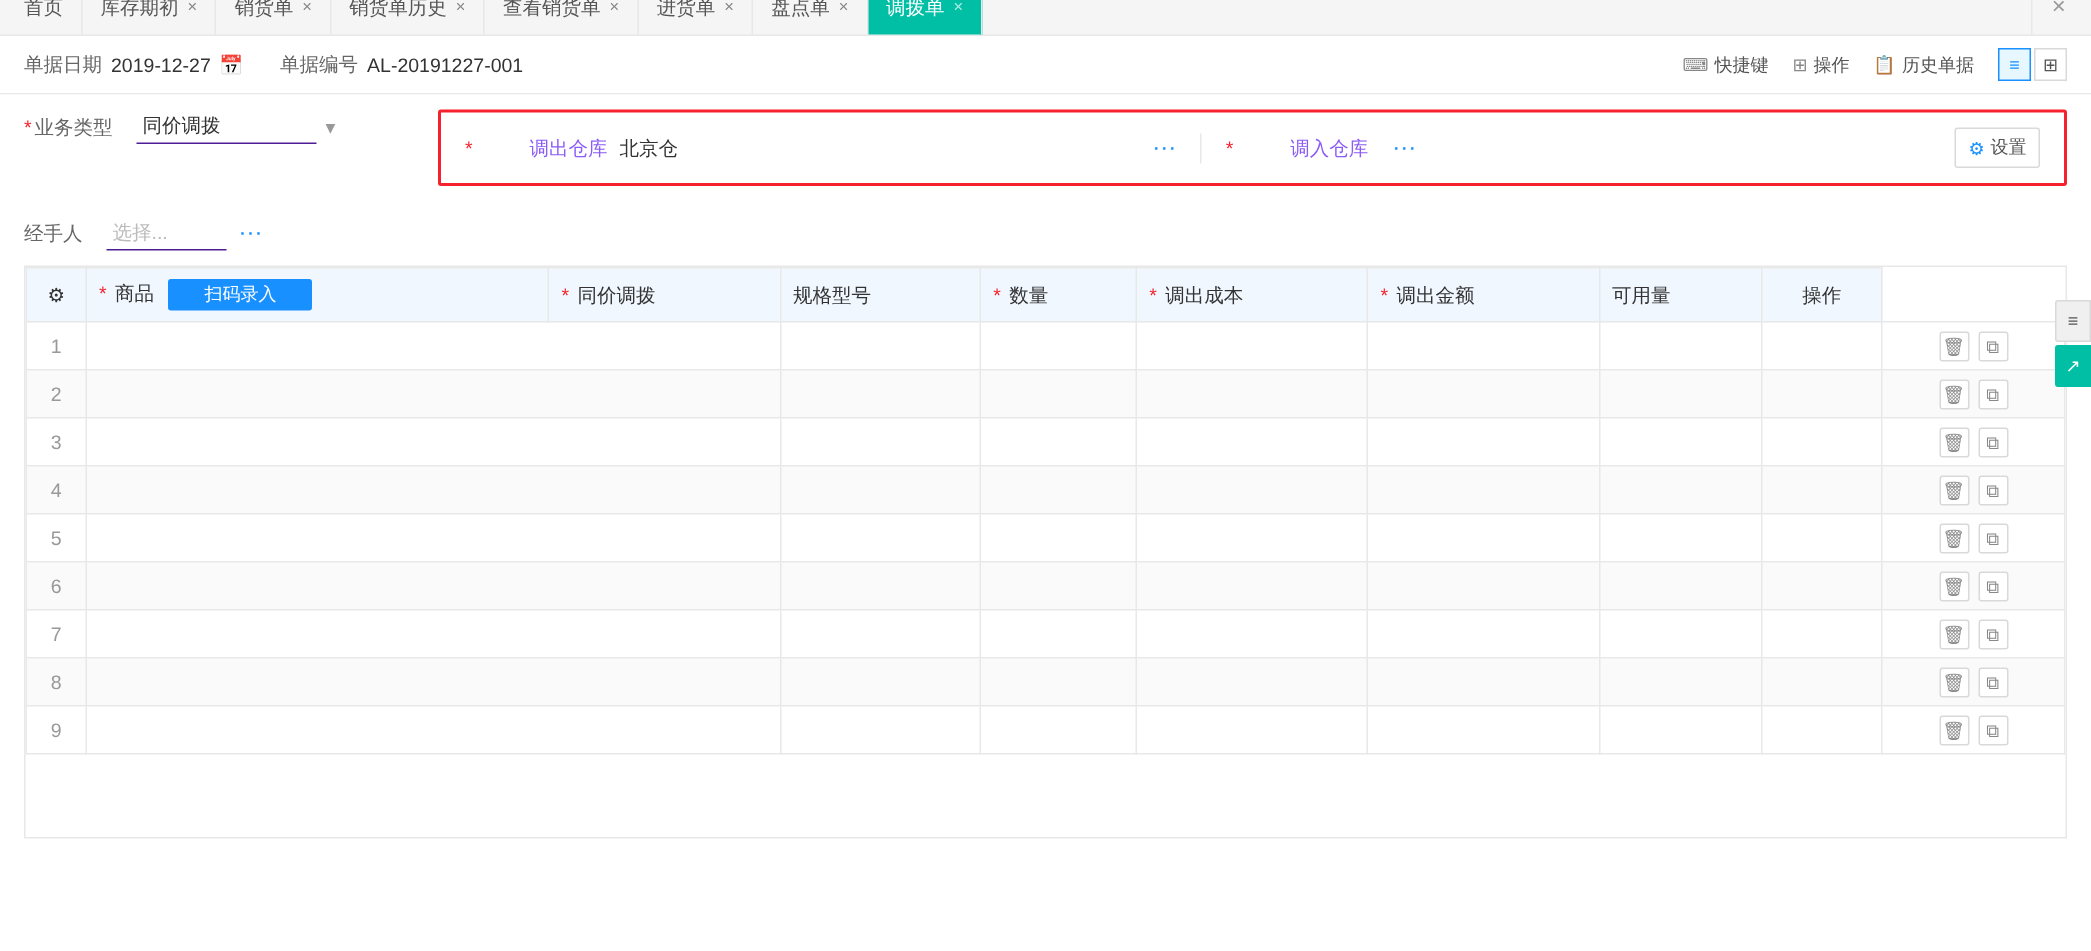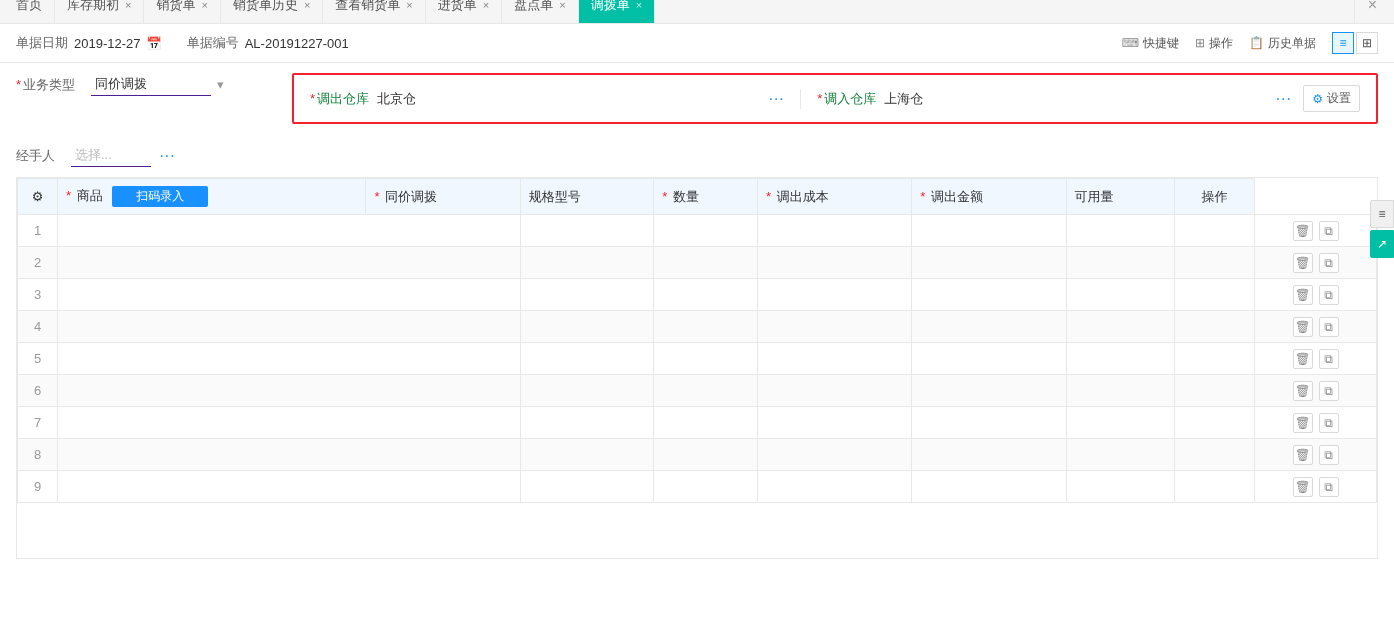--- a/index.html
+++ b/index.html
@@ -138,21 +138,21 @@
       display: flex;
       align-items: center;
       flex: 1;
     }
     .warehouse-field {
       display: flex;
       align-items: center;
       flex: 1;
     }
     .warehouse-field .required { color: #f5222d; margin-right: 2px; }
-    .warehouse-field label { color: #15803d; margin-right: 8px; }
+    .warehouse-field label { color: #8b5cf6; margin-right: 8px; margin-left: 36px; }
     .warehouse-field .wh-value { color: #333; font-weight: 500; flex: 1; }
     .warehouse-field .more-btn { color: #1890ff; cursor: pointer; font-size: 16px; margin-left: 8px; }
     .warehouse-divider { width: 1px; background: #e8e8e8; height: 20px; margin: 0 16px; }
 
     
     .settings-btn {
       display: flex;
       align-items: center;
       gap: 4px;
       border: 1px solid #d9d9d9;
@@ -391,21 +391,20 @@
           <label>调出仓库</label>
           <span class="wh-value">北京仓</span>
           <span class="more-btn">···</span>
         </div>
 
         <div class="warehouse-divider"></div>
 
         <div class="warehouse-field">
           <span class="required">*</span>
           <label>调入仓库</label>
-          <span class="wh-value">上海仓</span>
           <span class="more-btn">···</span>
         </div>
 
         <div class="settings-btn">
           <span class="gear-icon">⚙</span>
           <span>设置</span>
         </div>
       </div>
     </div>
 

